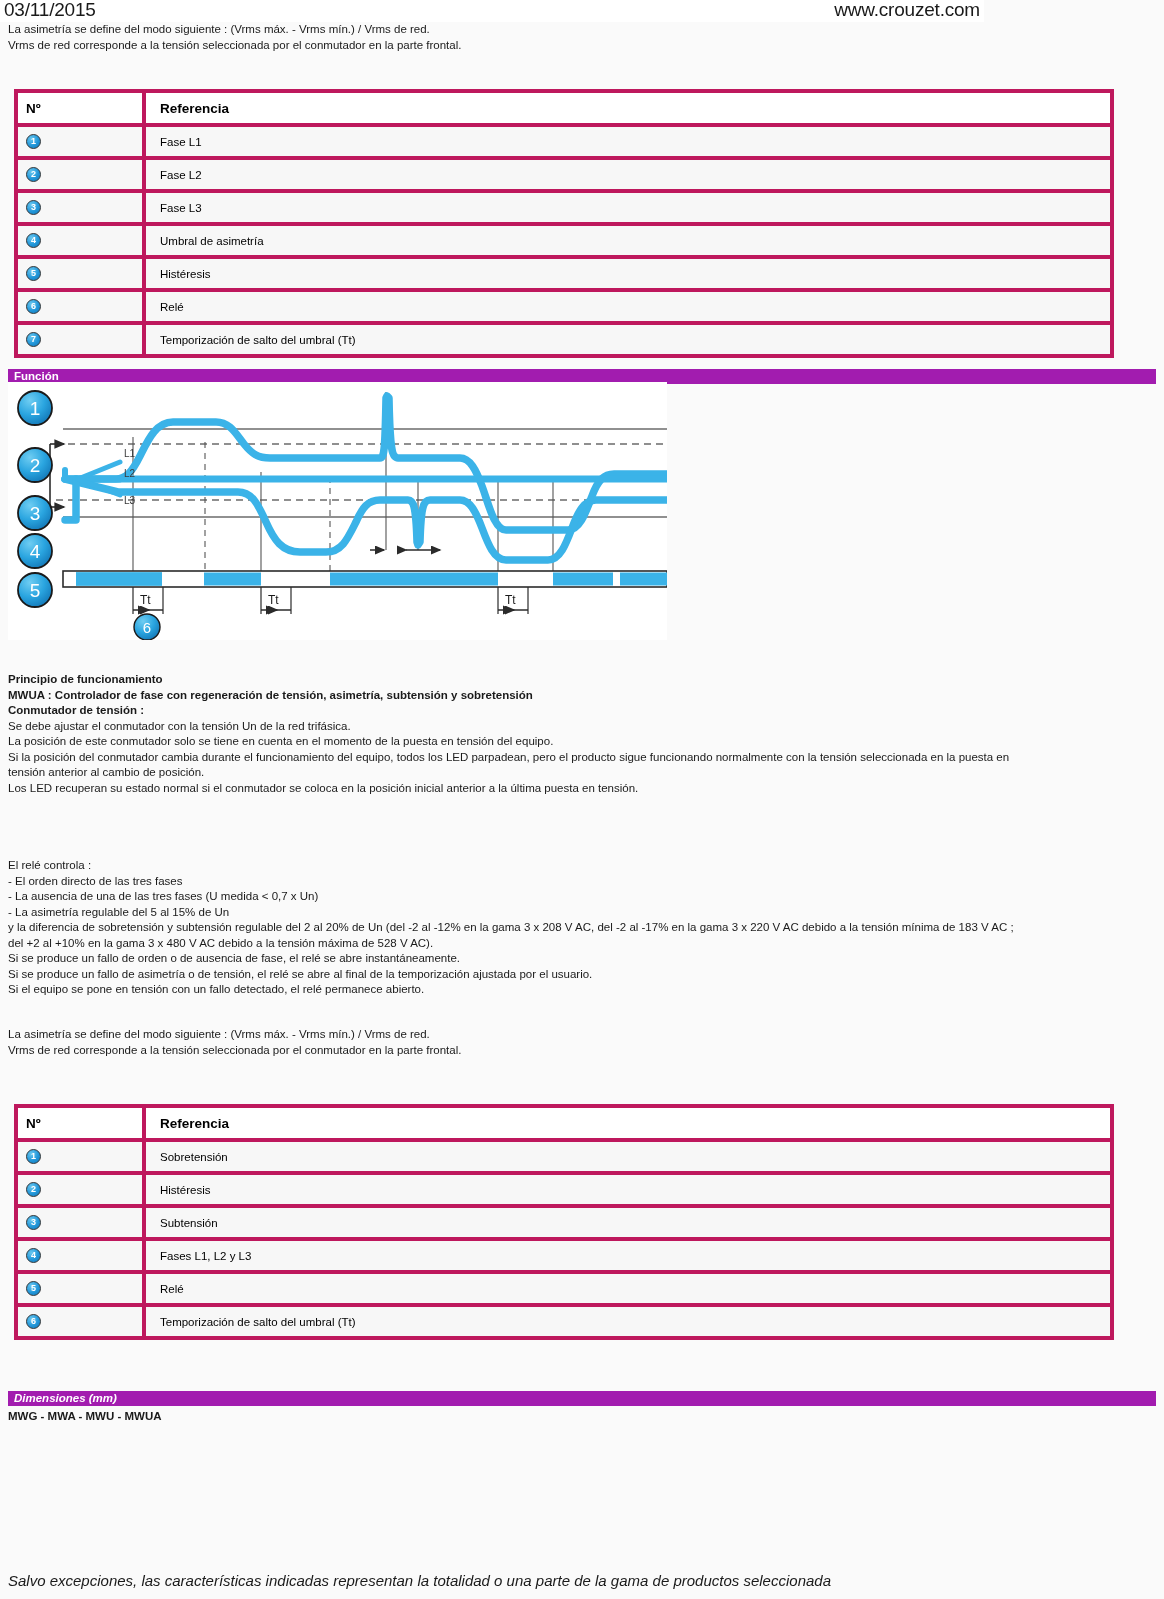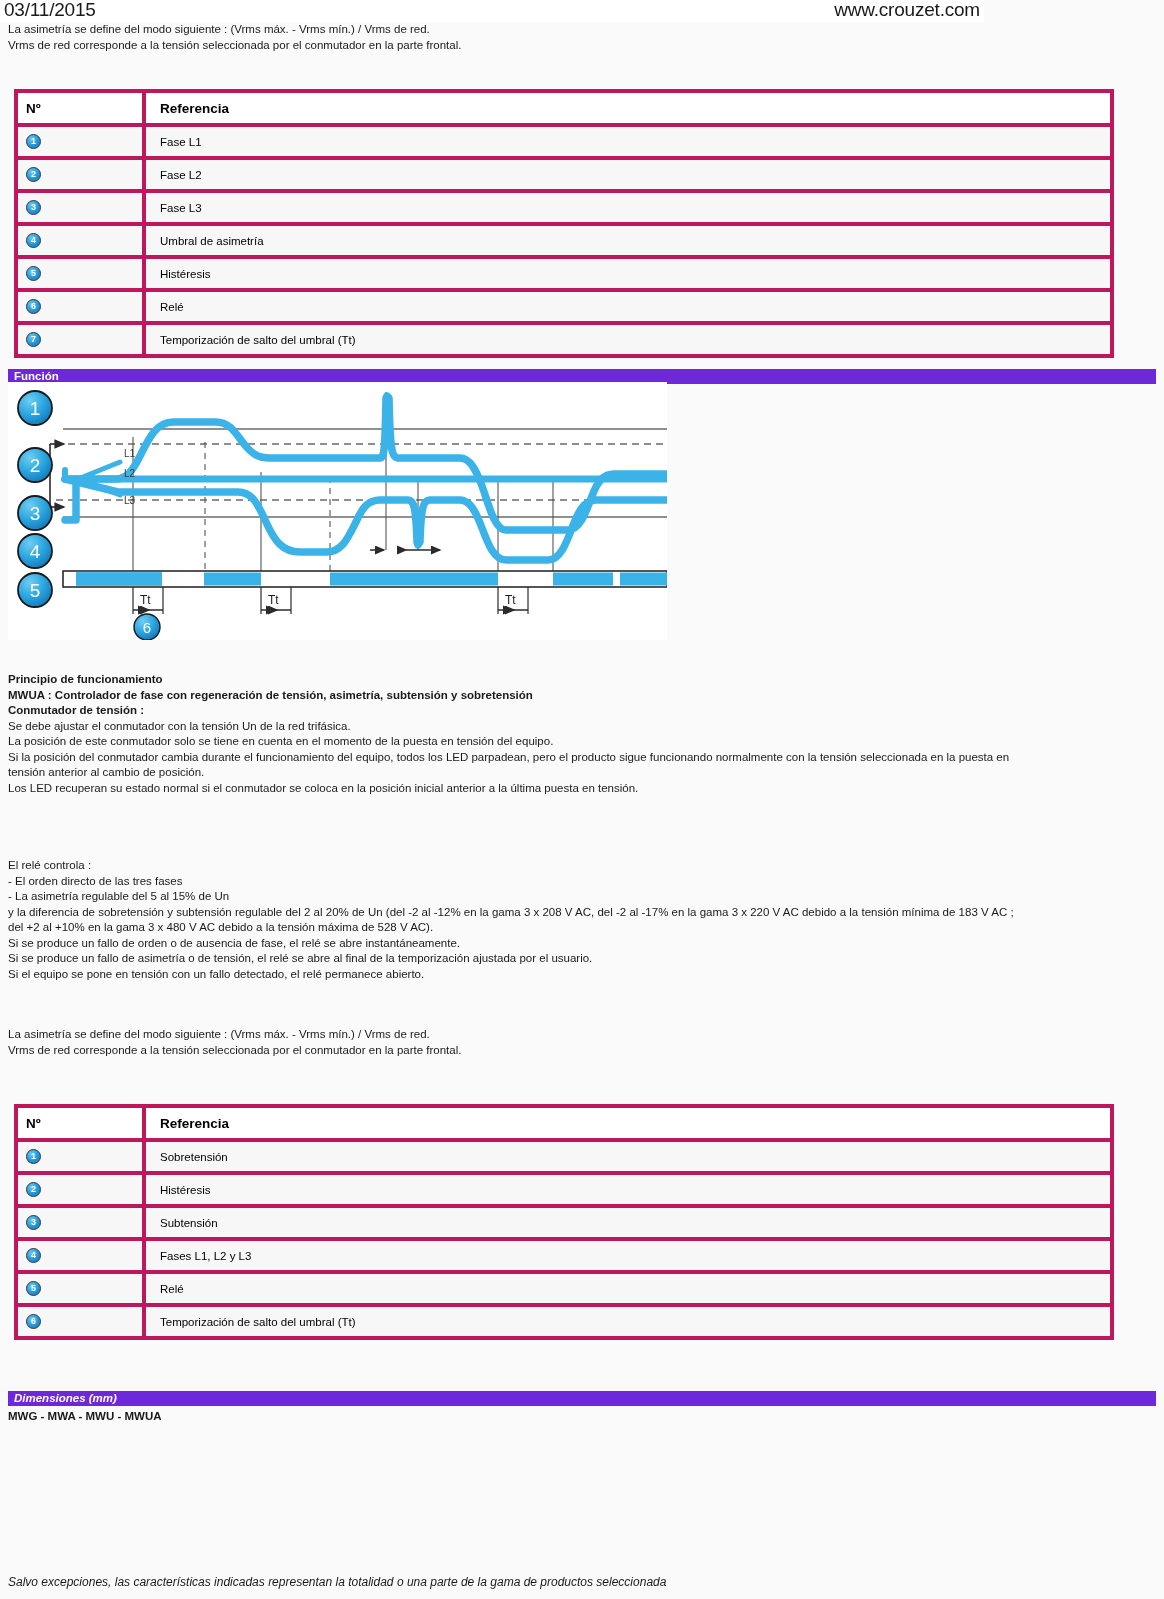--- a/index.html
+++ b/index.html
@@ -107,21 +107,21 @@
     text-align: center;
     vertical-align: middle;
   }
 
   
   .section-bar {
     position: absolute;
     left: 8px;
     width: 1148px;
     height: 15px;
-    background: #6d28d9;
+    background: #a21caf;
     color: #ffffff;
     font-size: 11.5px;
     font-weight: bold;
     line-height: 15px;
     padding-left: 6px;
     box-sizing: border-box;
   }
 
   
   .diagram {
@@ -153,21 +153,21 @@
     font-size: 11.5px;
     font-weight: bold;
     color: #1a1a1a;
   }
 
   
   .footer {
     position: absolute;
     left: 8px;
     bottom: 10px;
-    font-size: 12px;
+    font-size: 15px;
     font-style: italic;
     color: #1a1a1a;
   }
 </style>
 </head>
 <body>
 
 <div class="page">
 
   <div class="header">
@@ -364,20 +364,21 @@
     <div>Se debe ajustar el conmutador con la tensión Un de la red trifásica.</div>
     <div>La posición de este conmutador solo se tiene en cuenta en el momento de la puesta en tensión del equipo.</div>
     <div>Si la posición del conmutador cambia durante el funcionamiento del equipo, todos los LED parpadean, pero el producto sigue funcionando normalmente con la tensión seleccionada en la puesta en</div>
     <div>tensión anterior al cambio de posición.</div>
     <div>Los LED recuperan su estado normal si el conmutador se coloca en la posición inicial anterior a la última puesta en tensión.</div>
   </div>
 
   <div class="body-copy" style="top:858px;">
     <div>El relé controla :</div>
     <div>- El orden directo de las tres fases</div>
+    <div>- La ausencia de una de las tres fases (U medida &lt; 0,7 x Un)</div>
     <div>- La asimetría regulable del 5 al 15% de Un</div>
     <div>y la diferencia de sobretensión y subtensión regulable del 2 al 20% de Un (del -2 al -12% en la gama 3 x 208 V AC, del -2 al -17% en la gama 3 x 220 V AC debido a la tensión mínima de 183 V AC ;</div>
     <div>del +2 al +10% en la gama 3 x 480 V AC debido a la tensión máxima de 528 V AC).</div>
     <div>Si se produce un fallo de orden o de ausencia de fase, el relé se abre instantáneamente.</div>
     <div>Si se produce un fallo de asimetría o de tensión, el relé se abre al final de la temporización ajustada por el usuario.</div>
     <div>Si el equipo se pone en tensión con un fallo detectado, el relé permanece abierto.</div>
   </div>
 
   <div class="body-copy" style="top:1027px;">
     <div>La asimetría se define del modo siguiente : (Vrms máx. - Vrms mín.) / Vrms de red.</div>

